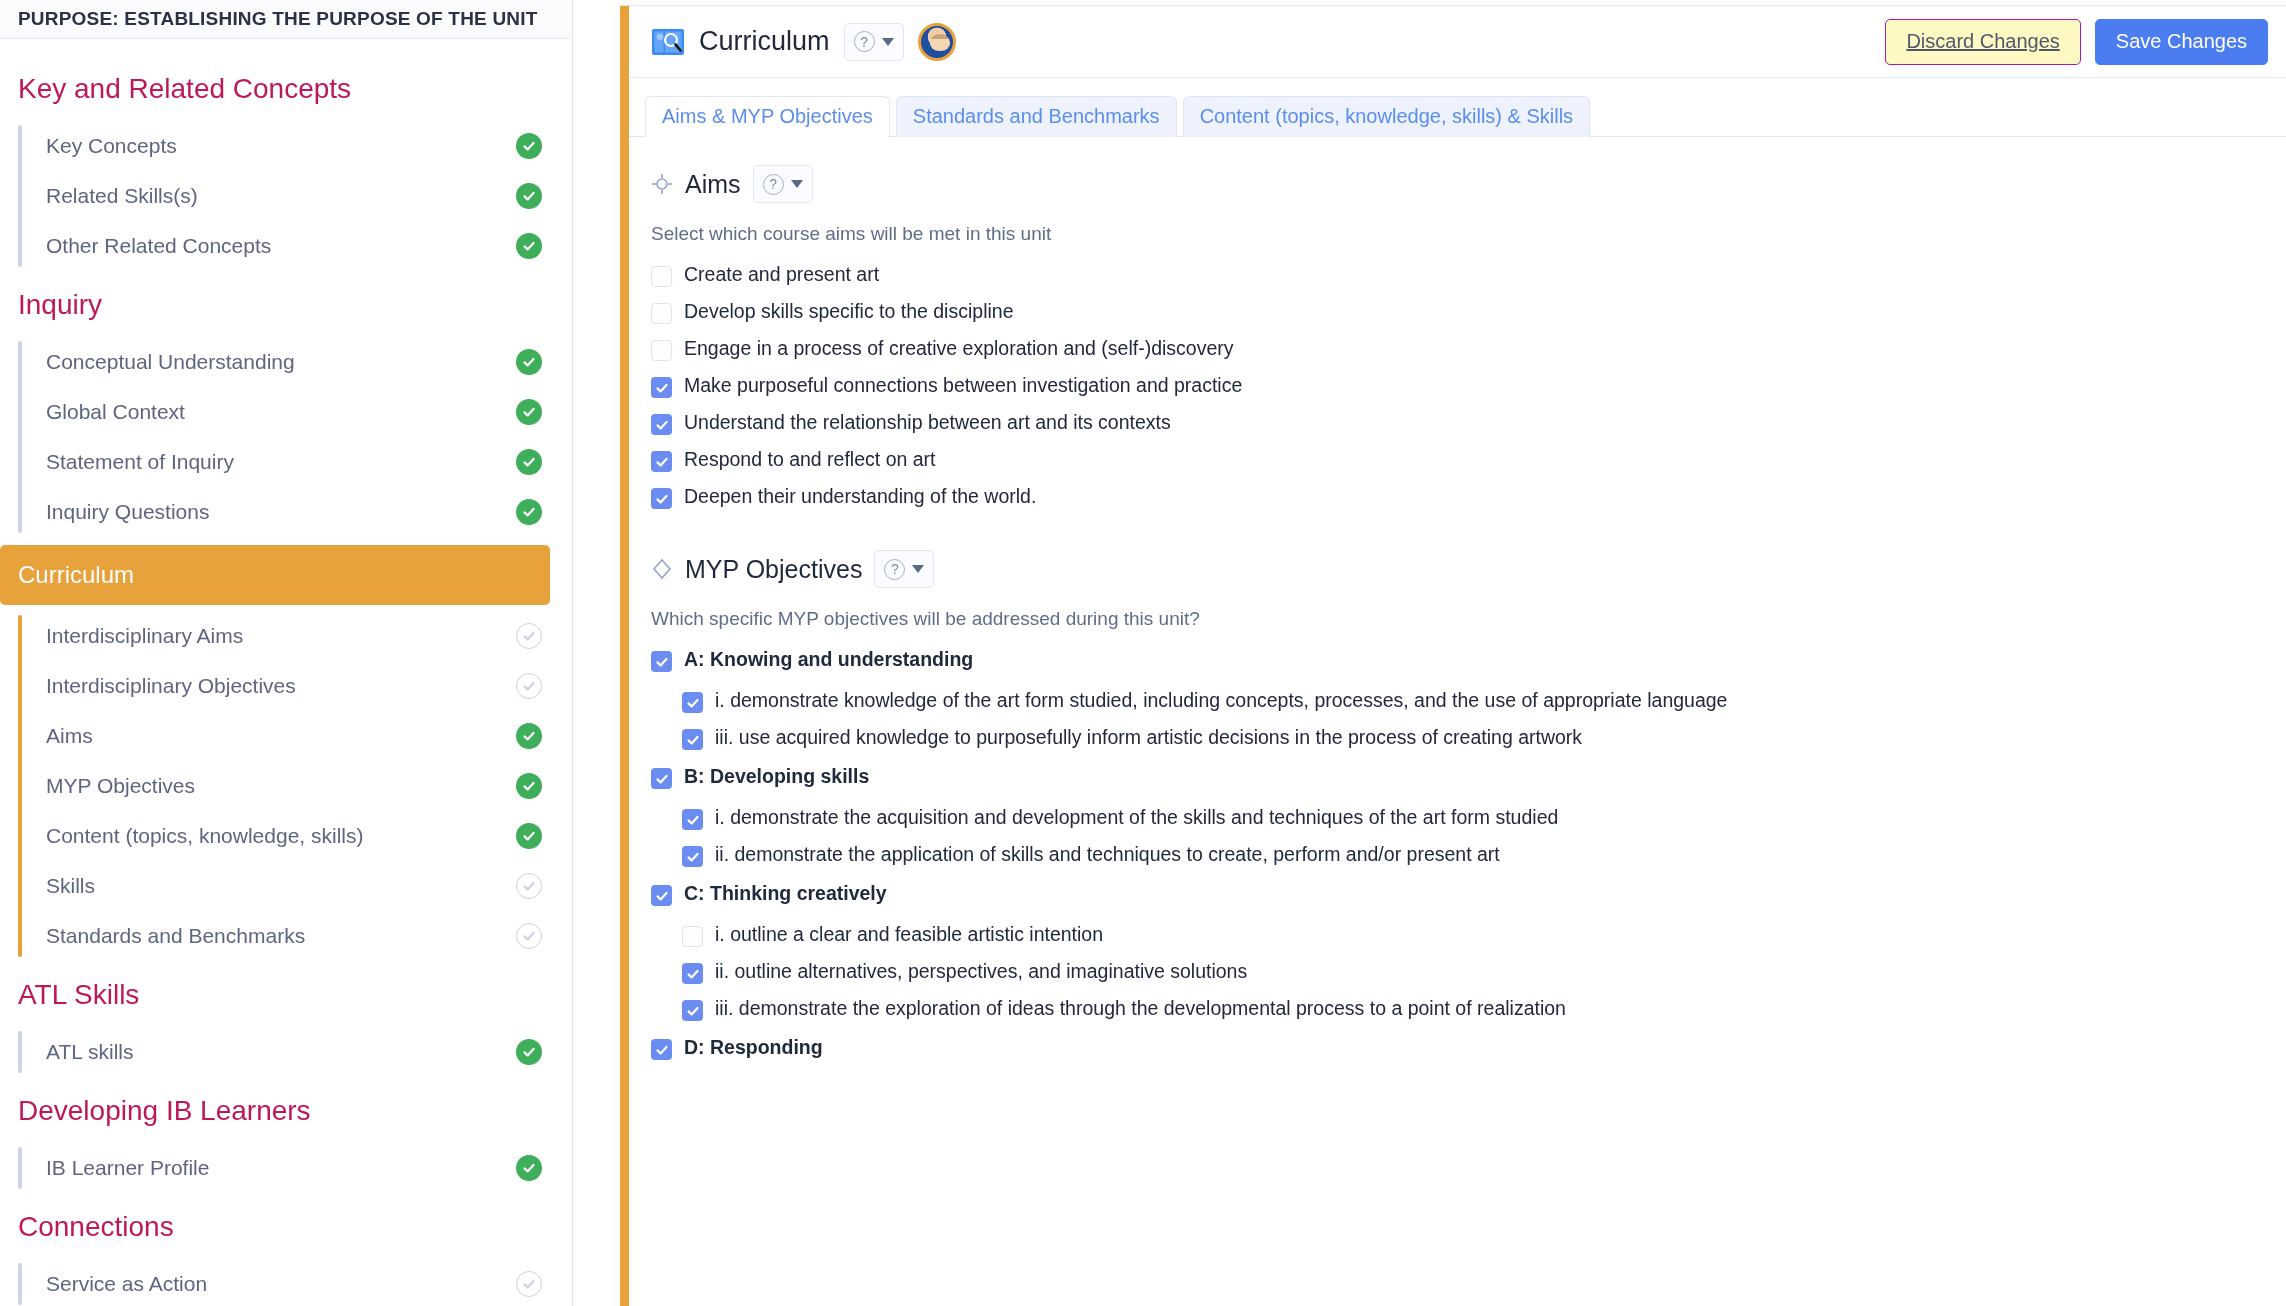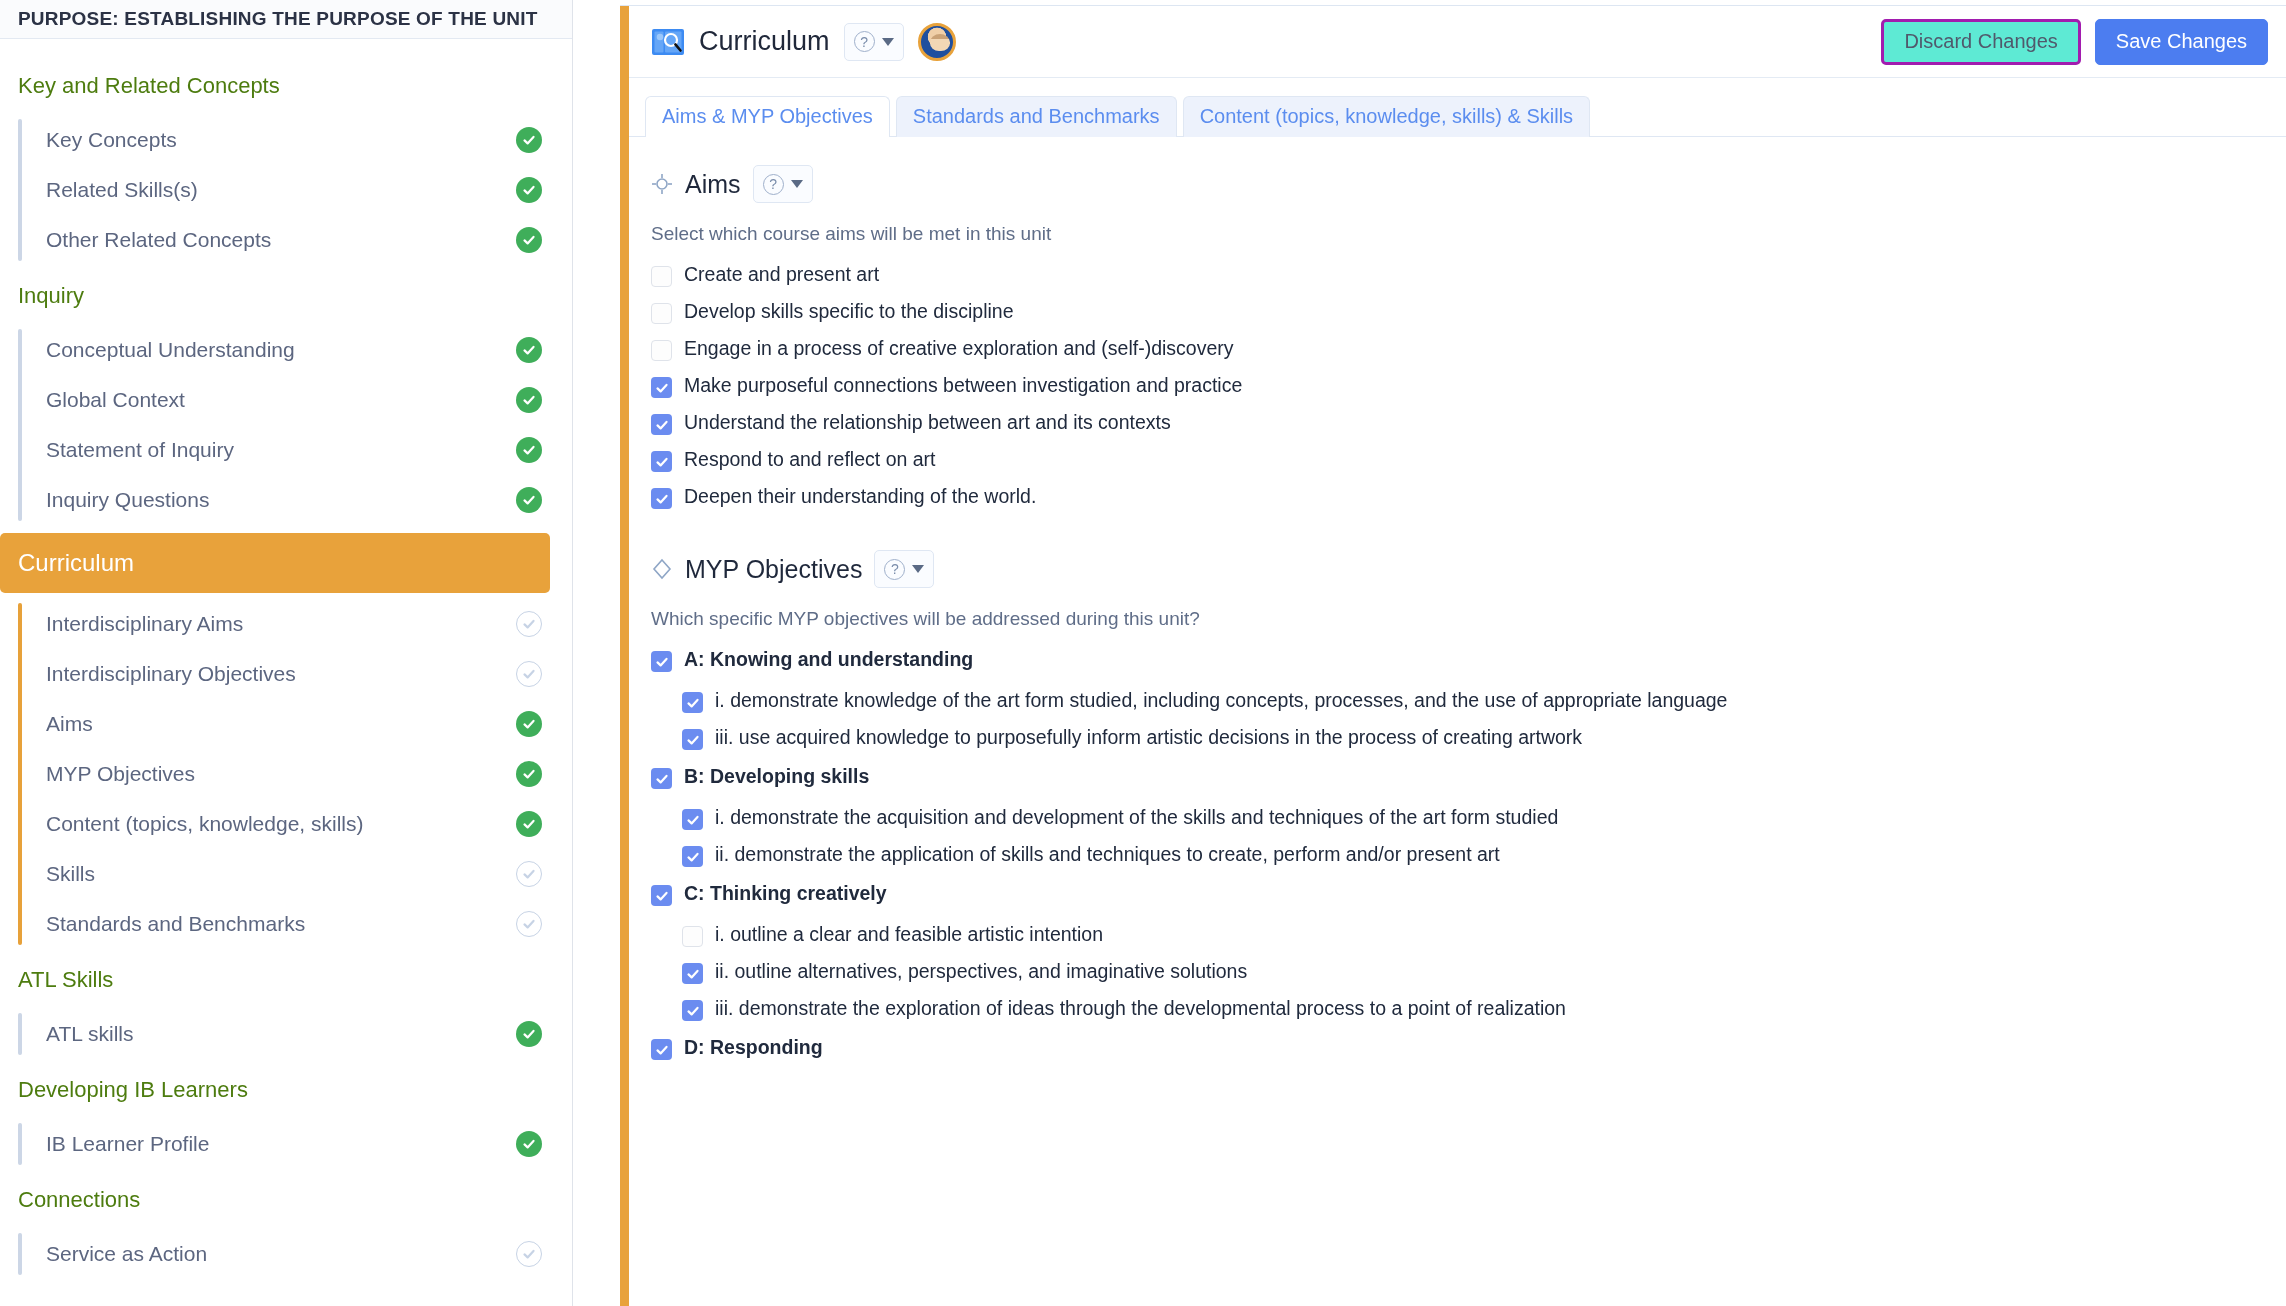--- a/index.html
+++ b/index.html
@@ -26,21 +26,21 @@
     border-bottom: 1px solid #e3e9f2;
     display: flex; align-items: center;
     padding-left: 18px;
   }
   .sidebar-topbar-title {
     font-size: 19px; font-weight: 700; letter-spacing: .2px;
     color: #2b3245;
   }
   .nav { padding-top: 16px; }
   .nav-group-title {
-    font-size: 22px; color: #4d7c0f;
+    font-size: 28px; color: #be185d;
     padding: 18px 0 16px 18px;
     font-weight: 400;
   }
   .nav-children { position: relative; margin-left: 18px; padding-left: 0px; }
   .nav-children:before {
     content: ""; position: absolute; left: 0; top: 4px; bottom: 4px;
     width: 4px; background: #ccd6e6; border-radius: 2px;
   }
   .nav-children.accent:before { background: #e7a13a; }
   .nav-item {
@@ -121,21 +121,21 @@
     background: linear-gradient(#caa277 0 30%, #f2d7b5 30% 100%);
   }
   .header-right {
     margin-left: auto; display: flex; align-items: center; gap: 14px;
   }
   .btn {
     height: 46px; border-radius: 5px; font-size: 20px;
     display: flex; align-items: center; justify-content: center;
     padding: 0 20px; cursor: pointer; white-space: nowrap;
   }
-  .btn-secondary { background: #5eead4; border: 3px solid #a21caf; color: #50596c; }
+  .btn-secondary { background: #fef9c3; border: 1px solid #a21caf; color: #50596c; text-decoration: underline; }
   .btn-primary { background: #4c7df0; border: 1px solid #4c7df0; color: #ffffff; }
 
   
   .tabs {
     display: flex; align-items: flex-end; gap: 6px;
     padding: 24px 0 0 16px;
     border-bottom: 1px solid #dfe7f3;
     height: 59px;
   }
   .tab {

